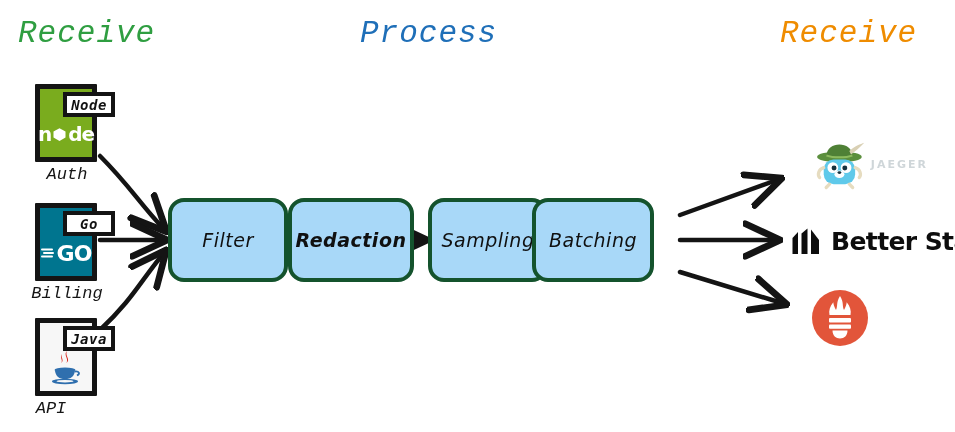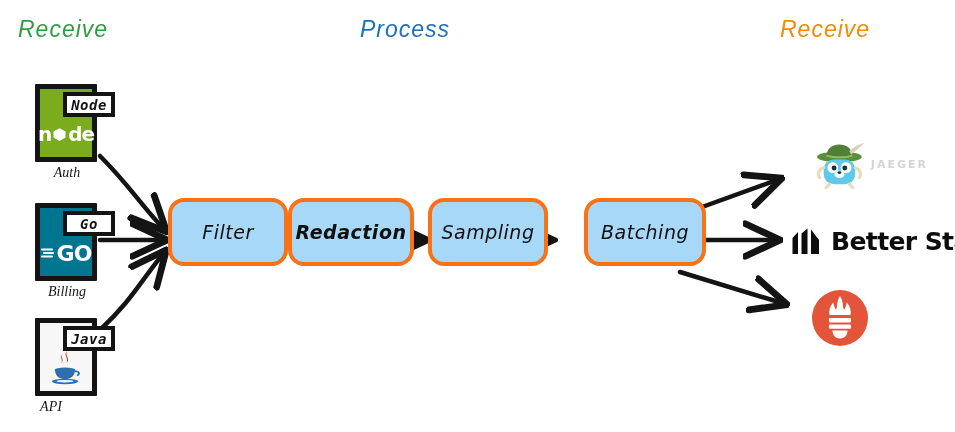--- a/index.html
+++ b/index.html
@@ -17,22 +17,22 @@
   #canvas {
     position: absolute;
     inset: 0;
     width: 955px;
     height: 432px;
   }
 
   
   .heading {
     position: absolute;
-    font-family: Liberation Sans, sans-serif;
-    font-size: 23px;
+    font-family: Liberation Mono, monospace;
+    font-size: 31px;
     font-weight: 400;
     letter-spacing: 1px;
     white-space: nowrap;
     font-style: italic;
   }
   #heading-receive { left: 18px;  top: 16px; color: #2f9e41; }
   #heading-process { left: 352px; top: 16px; color: #1f6fb8; margin-left: 8px; }
   #heading-export  { left: 780px; top: 16px; color: #ef8c00; }
 
   
@@ -69,22 +69,22 @@
     font-weight: 700;
     color: #111;
     font-style: italic;
     letter-spacing: 0.5px;
     z-index: 4;
   }
   .card-caption {
     position: absolute;
     width: 90px;
     text-align: center;
-    font-family: Liberation Serif, serif;
-    font-size: 14px;
+    font-family: Liberation Mono, monospace;
+    font-size: 17px;
     font-style: italic;
     color: #151515;
     white-space: nowrap;
   }
 
   #card-node { left: 35px; top: 84px; background: #7aac1e; }
   #card-go   { left: 35px; top: 203px; background: #00758f; }
   #card-java { left: 35px; top: 318px; background: #f7f7f7; }
 
   #caption-auth    { left: 22px; top: 165px; }
@@ -108,38 +108,38 @@
     letter-spacing: -1px;
     display: flex;
     align-items: center;
     gap: 1px;
   }
 
   
   .proc-box {
     position: absolute;
     top: 198px;
-    height: 68px;
+    height: 84px;
     background: #a8d8f8;
-    border: 4px solid #f97316;
+    border: 4px solid #14532d;
     border-radius: 16px;
     box-sizing: border-box;
     display: flex;
     align-items: center;
     justify-content: center;
     font-family: "DejaVu Sans", sans-serif;
     font-size: 19px;
     font-style: italic;
     color: #101010;
     letter-spacing: 0.5px;
   }
   #proc-filter    { left: 168px; width: 120px; }
   #proc-redaction { left: 288px; width: 126px; font-weight: bold; }
   #proc-sampling  { left: 428px; width: 120px; }
-  #proc-batching  { left: 584px; width: 122px; }
+  #proc-batching  { left: 532px; width: 122px; }
 
   
   .dest {
     position: absolute;
     display: flex;
     align-items: center;
   }
   #dest-jaeger { left: 808px; top: 126px; width: 120px; height: 80px;
                  justify-content: center; }
   #dest-betterstack { left: 790px; top: 224px; height: 34px; gap: 9px; }

